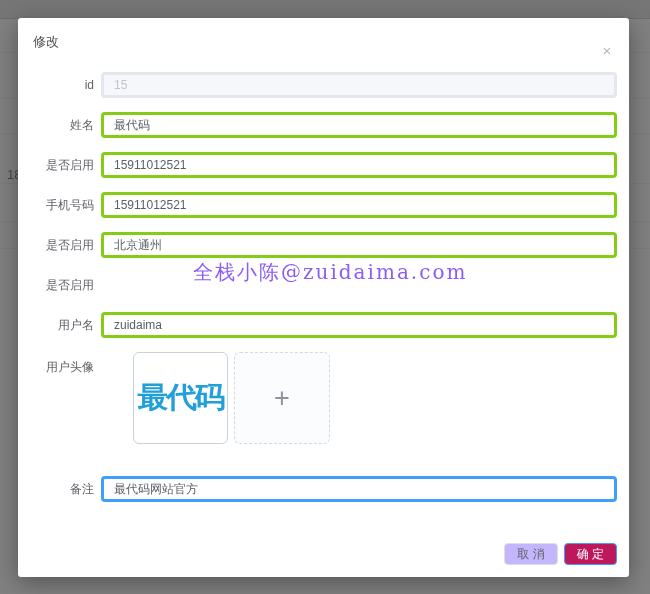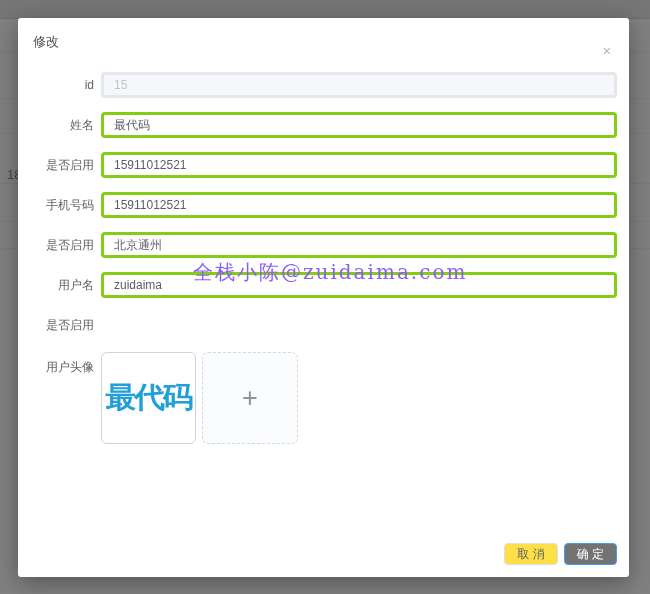--- a/index.html
+++ b/index.html
@@ -28,21 +28,21 @@
   .frow .flabel { flex:none; width:83px; padding-right:7px; text-align:right;
                   font-size:12px; color:#5f6368; }
   .frow .fctrl { flex:1; }
   .tinput { width:100%; height:26px; border:3px solid #84cc16; border-radius:4px;
             padding:4px 10px; font-size:12px; color:#5a5e66; outline:none;
             font-family:"Liberation Sans","DejaVu Sans",sans-serif; background:#fff; }
   .tinput.disabled { background:#f5f7fa; border-color:#e4e7ed; color:#bfc4cd; }
   .tinput.focused { border-color:#409eff; }
 
   
-  .frow.avatar-row { align-items:flex-start; margin-bottom:32px; }
+  .frow.avatar-row { align-items:flex-start; margin-bottom:32px;gap:32px; }
   .frow.avatar-row .flabel { padding-top:7px; }
   .avatar-wrap { display:flex; }
   .avatar-box { width:95px; height:92px; border:1px solid #c9d3dd; border-radius:6px;
                 background:#fff; display:flex; align-items:center; justify-content:center;
                 overflow:hidden; cursor:pointer; }
   .avatar-logo { font-size:29px; font-weight:900; color:#219fd8; letter-spacing:-2px;
                  transform:scaleX(1.06); white-space:nowrap;
                  font-family:"DejaVu Sans","Liberation Sans",sans-serif; }
   .upload-box { width:96px; height:92px; margin-left:6px; border:1px dashed #d2d9e0;
                 border-radius:6px; background:#fbfcfe; display:flex; align-items:center;
@@ -53,22 +53,22 @@
   .watermark { position:absolute; left:175px; top:241px; font-size:20px;
                color:#8b5cf6; letter-spacing:2px; white-space:nowrap;
                font-family:"DejaVu Serif","Liberation Serif",serif;
                pointer-events:none; }
 
   
   .dlg-footer { position:absolute; right:12px; bottom:12px; display:flex; }
   .btn { height:22px; border-radius:4px; font-size:12px; line-height:20px;
          padding:0 12px; cursor:pointer; border:1px solid transparent;
          font-family:"Liberation Sans","DejaVu Sans",sans-serif; }
-  .btn-cancel { background:#fde047; border-color:#dcdfe6; color:#606266; }
-  .btn-confirm { background:#737373; border-color:#409eff; color:#fff; margin-left:6px; }
+  .btn-cancel { background:#c4b5fd; border-color:#dcdfe6; color:#606266; }
+  .btn-confirm { background:#be185d; border-color:#409eff; color:#fff; margin-left:6px; }
 </style>
 </head>
 <body>
 
 <div class="backdrop">
   <div class="bd-topbar"></div>
   <div class="bd-line" style="top:52px"></div>
   <div class="bd-line" style="top:98px"></div>
   <div class="bd-line" style="top:133px"></div>
   <div class="bd-line" style="top:183px"></div>
@@ -102,43 +102,47 @@
       <div class="flabel">手机号码</div>
       <div class="fctrl"><input class="tinput" value="15911012521" style=""></div>
     </div>
 
     <div class="frow">
       <div class="flabel">是否启用</div>
       <div class="fctrl"><input class="tinput" value="北京通州" style=""></div>
     </div>
 
     <div class="frow">
-      <div class="flabel">用户名</div>
-      <div class="fctrl"><input class="tinput" value="zuidaima" style=""></div>
+      <div class="flabel">是否启用</div>
+      <div class="fctrl" style="height:26px"></div>
     </div>
 
     <div class="frow">
-      <div class="flabel">是否启用</div>
-      <div class="fctrl" style="height:26px"></div>
+      <div class="flabel">用户名</div>
+      <div class="fctrl"><input class="tinput" value="zuidaima" style=""></div>
     </div>
 
     <div class="frow avatar-row">
       <div class="flabel">用户头像</div>
       <div class="fctrl">
         <div class="avatar-wrap">
           <div class="avatar-box">
             <span class="avatar-logo">最代码</span>
           </div>
           <div class="upload-box">
             <span class="upload-plus">+</span>
           </div>
         </div>
       </div>
     </div>
 
+    <div class="frow">
+      <div class="flabel">备注</div>
+      <div class="fctrl"><input class="tinput focused" value="最代码网站官方" style=""></div>
+    </div>
 
   </div>
 
   <div class="watermark">全栈小陈@zuidaima.com</div>
 
   <div class="dlg-footer">
     <button class="btn btn-cancel">取 消</button>
     <button class="btn btn-confirm">确 定</button>
   </div>
 </div>

